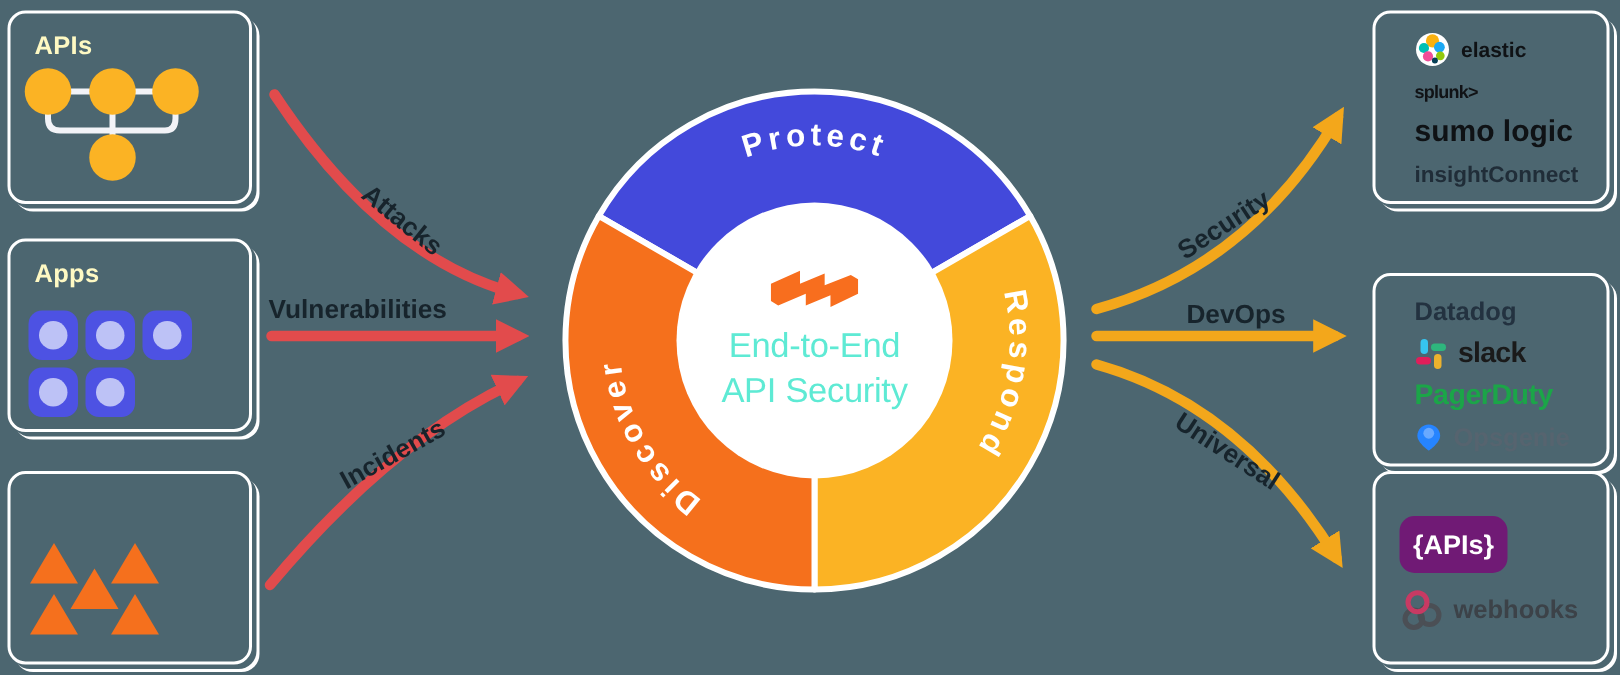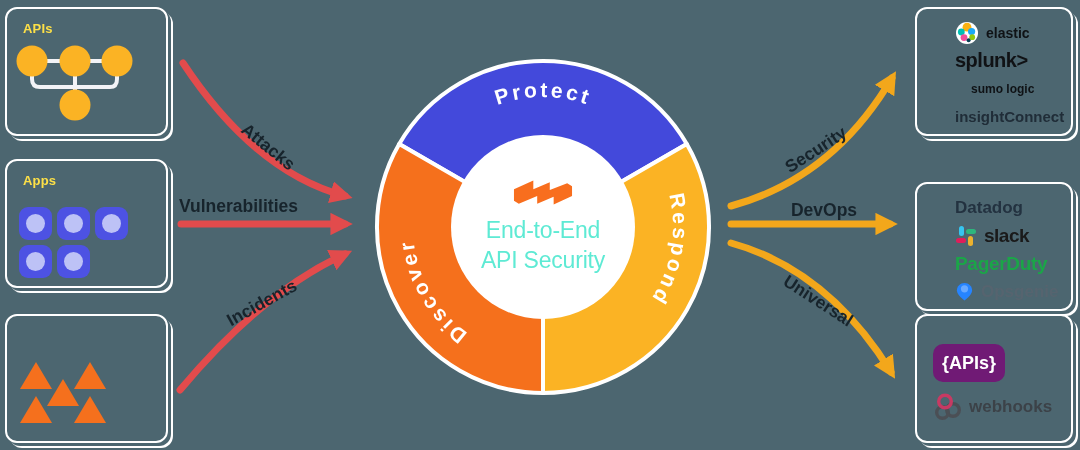--- a/index.html
+++ b/index.html
@@ -15,39 +15,39 @@
     position:absolute;
     width:163px;height:129px;
     background:#4C6670;
     border:2px solid #ffffff;
     border-radius:12px;
     box-shadow:3px 3px 0 0 #4C6670, 5px 5px 0 0 #ffffff;
     box-sizing:border-box;
   }
   .panel-title{
     position:absolute;left:16px;top:12px;
-    font-size:13px;font-weight:700;color:#fde047;letter-spacing:.2px;
+    font-size:17px;font-weight:700;color:#fef9c3;letter-spacing:.2px;
   }
   #panel-apis{left:5px;top:7px;}
   #panel-apps{left:5px;top:159px;}
   #panel-micro{left:5px;top:314px;}
   #panel-security{left:915px;top:7px;width:158px;}
   #panel-devops{left:915px;top:158px;width:158px;margin-top:24px;}
   #panel-universal{left:915px;top:314px;width:158px;}
   .panel-svg{position:absolute;left:8px;top:36px;}
   
   .app-grid{position:absolute;left:12px;top:46px;width:130px;}
   .app-sq{position:absolute;width:33px;height:33px;background:#4D52E3;border-radius:9px;}
   .app-sq i{position:absolute;left:7px;top:7px;width:19px;height:19px;background:#BDC2F6;border-radius:50%;}
   
-  .logo-col{position:absolute;left:38px;top:12px;right:10px;display:flex;flex-direction:column;gap:5px;}
+  .logo-col{position:absolute;left:26px;top:12px;right:10px;display:flex;flex-direction:column;gap:5px;}
   .logo-row{display:flex;align-items:center;gap:7px;height:23px;}
   .t-elastic{font-size:14px;font-weight:600;color:#0F1215;}
-  .t-splunk{font-size:20px;font-weight:800;color:#101215;letter-spacing:-0.5px;}
-  .t-sumo{font-size:12px;font-weight:800;color:#0F1215;margin-left:16px;}
+  .t-splunk{font-size:12px;font-weight:800;color:#101215;letter-spacing:-0.5px;}
+  .t-sumo{font-size:20px;font-weight:800;color:#0F1215;}
   .t-insight{font-size:15px;font-weight:600;color:#202D38;}
   .t-datadog{font-size:17px;font-weight:700;color:#233240;}
   .t-slack{font-size:19px;font-weight:800;color:#1A1A1A;letter-spacing:-0.5px;}
   .t-pagerduty{font-size:19px;font-weight:800;color:#1BA548;letter-spacing:-0.3px;}
   .t-opsgenie{font-size:17px;font-weight:700;color:#56646F;}
   .api-chip{
     position:absolute;left:16px;top:28px;width:72px;height:38px;
     background:#701a75;border-radius:10px;
     display:flex;align-items:center;justify-content:center;
     color:#ffffff;font-size:18px;font-weight:700;

